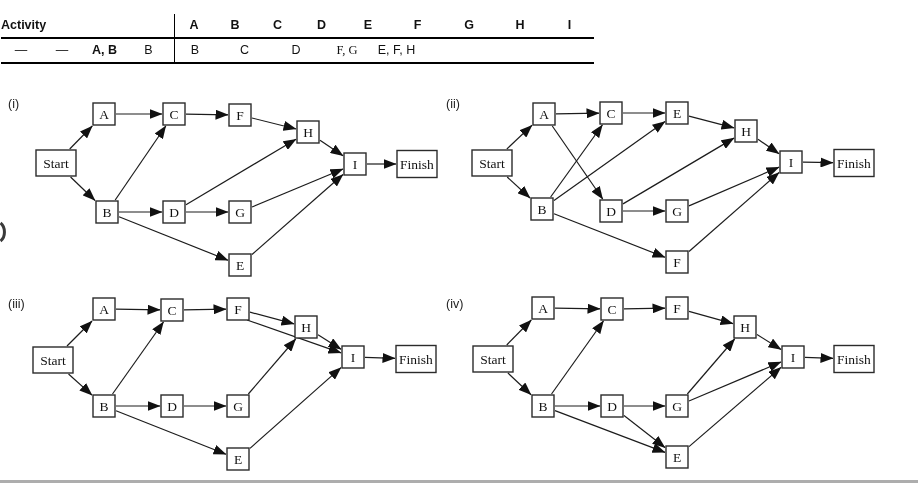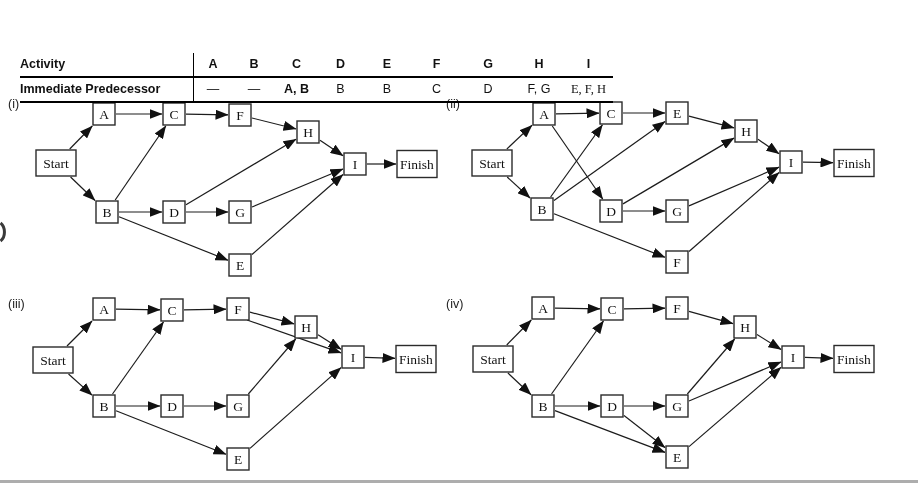--- a/index.html
+++ b/index.html
@@ -1,19 +1,19 @@
 <!DOCTYPE html>
 <html><head>
 <meta charset="utf-8">
 <style>
   html,body{margin:0;padding:0;background:#fff;}
   .page{position:relative;width:918px;height:484px;background:#ffffff;overflow:hidden;
         font-family:"Liberation Sans",sans-serif;color:#111;}
   
-  .ptable{position:absolute;left:20px;top:14px;width:593px;margin-top:39px;}
+  .ptable{position:absolute;left:1px;top:14px;width:593px;}
   .t-divider{position:absolute;left:172.5px;top:0;width:1.5px;height:50px;background:#000;}
   .t-row{display:flex;height:25px;box-sizing:border-box;border-bottom:2px solid #000;}
   .t-label{width:173px;font-weight:bold;font-size:12.5px;line-height:23px;white-space:nowrap;}
   .t-cells{display:flex;}
   .t-cell{display:inline-block;text-align:center;font-size:12.5px;line-height:23px;white-space:nowrap;}
   .t-head .t-cell{font-weight:bold;}
   
   svg#net{position:absolute;left:0;top:0;}
   .edge{stroke:#1c1c1c;stroke-width:1.2;}
   .node{fill:#ffffff;stroke:#2b2b2b;stroke-width:1.4;}
@@ -204,29 +204,28 @@
           <div class="t-cell" style="width: 43px;">C</div>
           <div class="t-cell" style="width: 45px;">D</div>
           <div class="t-cell" style="width: 48px;">E</div>
           <div class="t-cell" style="width: 51px;">F</div>
           <div class="t-cell" style="width: 52px;">G</div>
           <div class="t-cell" style="width: 50px;">H</div>
           <div class="t-cell" style="width: 49px;">I</div>
         </div>
     </div>
     <div class="t-row t-vals">
-      <div class="t-label">Immediate Predecessor</div>
       <div class="t-cells">
           <div class="t-cell" style="width: 40px;">—</div>
           <div class="t-cell" style="width: 42px;">—</div>
           <div class="t-cell" style="width: 43px; font-weight: bold;">A, B</div>
           <div class="t-cell" style="width: 45px;">B</div>
           <div class="t-cell" style="width: 48px;">B</div>
           <div class="t-cell" style="width: 51px;">C</div>
           <div class="t-cell" style="width: 52px;">D</div>
-          <div class="t-cell" style="width: 50px;">F, G</div>
-          <div class="t-cell" style="width: 49px; font-family: Liberation Serif, serif;">E, F, H</div>
+          <div class="t-cell" style="width: 50px; font-family: Liberation Serif, serif;">F, G</div>
+          <div class="t-cell" style="width: 49px;">E, F, H</div>
         </div>
     </div>
   </div>
 
   <div class="bottom-line"></div>
 </div>
 
 </body></html>

